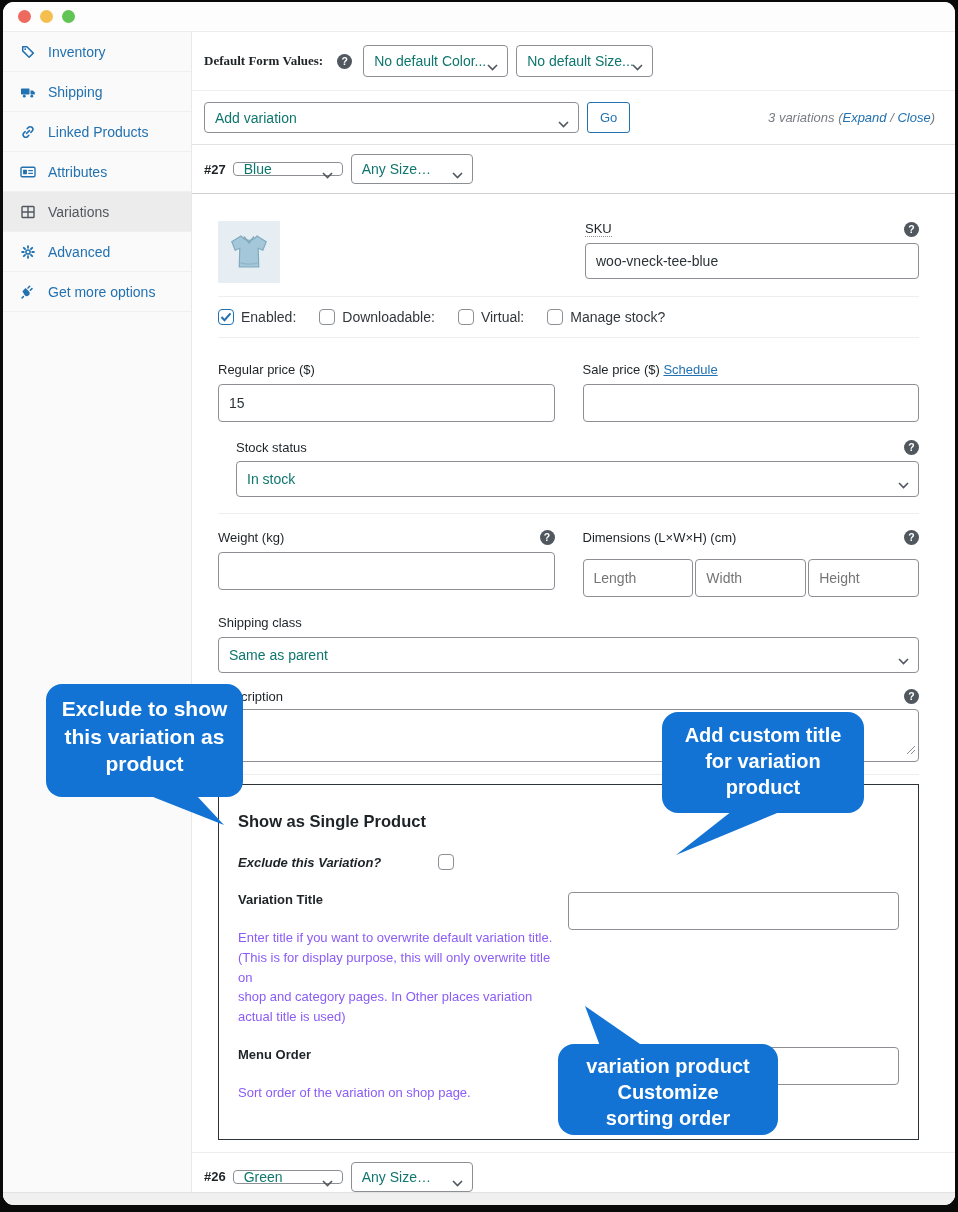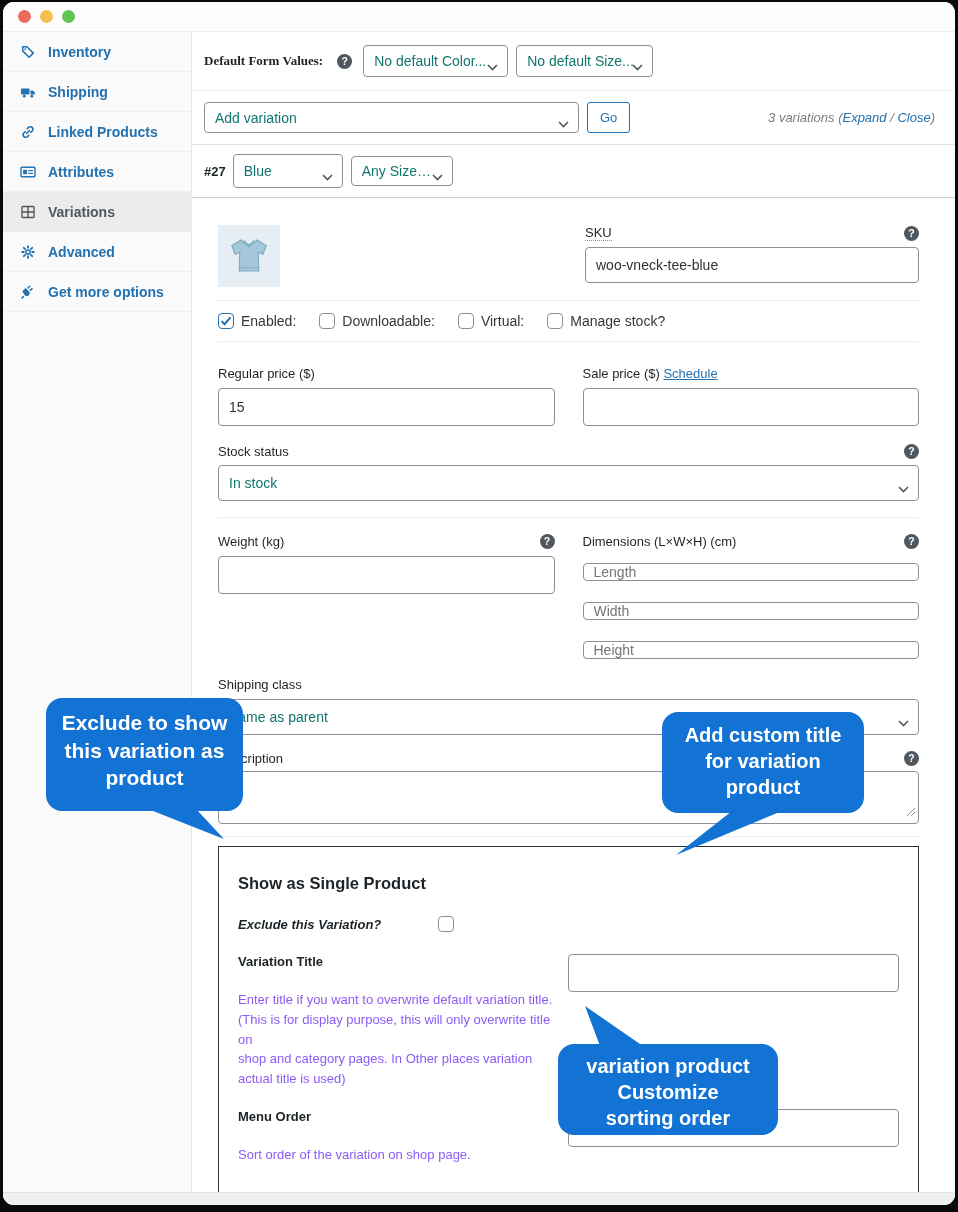--- a/index.html
+++ b/index.html
@@ -13,21 +13,21 @@
   .titlebar { height:30px; background:#fdfdfd; border-bottom:1px solid #ededed;
               display:flex; align-items:center; padding-left:15px; gap:9px; }
   .light { width:13px; height:13px; border-radius:50%; }
   .light.red { background:#ed6a5e; } .light.yellow { background:#f5bf4f; } .light.green { background:#61c454; }
 
   .body { display:flex; height:calc(100% - 31px); }
 
   
   .sidebar { width:193px; background:#fafafa; border-right:1px solid #e8e8e8; }
   .side-item { height:40px; display:flex; align-items:center; gap:12px; padding-left:16px;
-               border-bottom:1px solid #f0f0f0; color:#2271b1; font-size:14px; cursor:pointer;font-weight:bold; }
+               border-bottom:1px solid #f0f0f0; color:#2271b1; font-size:14px; cursor:pointer; }
   .side-item.active { background:#ececec; color:#50575e; }
   .side-item .icon { width:17px; display:flex; justify-content:center; align-items:center; }
 
   
   .main { flex:1; background:#fff; font-size:13px; color:#1d2327; position:relative; }
 
   .row { display:flex; align-items:center; }
   .dfv-row { padding:13px 20px 13px 12px; border-bottom:1px solid #eee; }
   .dfv-label { font-weight:bold; margin-right:14px;font-family:Liberation Serif, serif; }
   .help { width:15px; height:15px; border-radius:50%; background:#50575e; color:#fff;
@@ -47,22 +47,22 @@
   .go-btn { margin-left:8px; height:31px; padding:0 12px; background:#fff; color:#2271b1;
             border:1px solid #2271b1; border-radius:3px; font-size:13px; cursor:pointer;
             font-family:inherit; }
   .summary { margin-left:auto; font-style:italic; color:#787c82; font-size:13px; white-space:nowrap; }
   .summary a { color:#2271b1; text-decoration:none; cursor:pointer; }
 
   .var-header { padding:9px 12px; border-bottom:1px solid #cfcfcf; }
   .var-row    { padding:9px 12px; border-bottom:1px solid #a21caf; }
   .var-row.first { border-top:1px solid #eee; }
   .vid { font-weight:bold; font-size:13px; margin-right:7px; }
-  .sel-attr  { width:110px; height:34px; margin-right:8px; }
-  .sel-attr2 { width:102px; height:30px; }
+  .sel-attr  { width:110px; height:14px; margin-right:8px; }
+  .sel-attr2 { width:122px; height:30px; }
 
   .var-body { padding:0 36px 0 26px; }
   .media-row { display:flex; padding-top:27px; }
   .thumb { width:62px; height:62px; background:#e7eef3; display:flex; align-items:center;
            justify-content:center; cursor:pointer; }
   .sku-col { margin-left:auto; width:334px; }
   .label-row { display:flex; align-items:center; }
   .label-row .help { margin-left:auto; }
   .sku-underline { border-bottom:1px dotted #8c8f94; cursor:help; }
   input.std { height:36px; border:1px solid #8c8f94; border-radius:4px; padding:0 10px;
@@ -79,25 +79,25 @@
               cursor:pointer; flex:0 0 auto; }
   .checkbox.checked { border-color:#2271b1; }
   .cb-item label { margin-left:7px; font-size:14px; color:#32373c; cursor:pointer; }
 
   .two-col { display:flex; gap:28px; padding-top:24px; }
   .two-col .col { flex:1; min-width:0; }
   .field-label { margin-bottom:7px; }
   .field-label a { color:#2271b1; text-decoration:underline; cursor:pointer; }
   input.h38 { height:38px; }
 
-  .stock-block { padding-top:18px; }
+  .stock-block { padding-top:18px;margin-left:18px; }
   .stock-block .select, .shipping-block .select { width:100%; height:36px; margin-top:6px; }
 
   .weight-grid { padding-top:16px; }
-  .dims-inputs { display:flex; gap:14px; margin-top:7px;flex-direction:column; }
+  .dims-inputs { display:flex; gap:2px; margin-top:7px; }
   .dims-inputs input { flex:1; min-width:0; }
   .weight-grid .label-row, .stock-block .label-row, .desc-block .label-row { margin-bottom:0; }
   .weight-grid input.h38 { margin-top:7px; }
 
   .shipping-block { padding-top:18px; }
   .desc-block { padding-top:16px; }
   .ta-wrap { position:relative; margin-top:5px; }
   textarea.std { width:100%; height:53px; border:1px solid #8c8f94; border-radius:4px;
                  resize:none; font-family:inherit; font-size:14px; padding:6px 10px; display:block; }
   .grip { position:absolute; right:3px; bottom:4px; pointer-events:none; }
@@ -113,21 +113,21 @@
   .pair-input { margin-left:auto; width:331px; }
   .mo-row { margin-top:20px; }
 
   .bottom-strip { position:absolute; left:0; right:0; bottom:0; height:13px;
                   background:#f0f0f1; border-top:1px solid #e2e2e2; }
 
   
   .callout { position:absolute; background:#1273d4; color:#fff; font-weight:bold;
              text-align:center; border-radius:16px; z-index:20; }
   .callout .tail { position:absolute; }
-  .co-exclude { left:46px; top:698px; width:197px; height:113px; font-size:21px;
+  .co-exclude { left:46px; top:684px; width:197px; height:113px; font-size:21px;
                 line-height:1.32; padding-top:11px; }
   .co-title { left:662px; top:712px; width:202px; height:101px; font-size:20px;
               line-height:1.3; padding-top:10px; }
   .co-sorting { left:558px; top:1044px; width:220px; height:91px; font-size:20px;
                 line-height:1.3; padding-top:9px; }
 </style>
 </head>
 <body>
 
 <div class="window">

